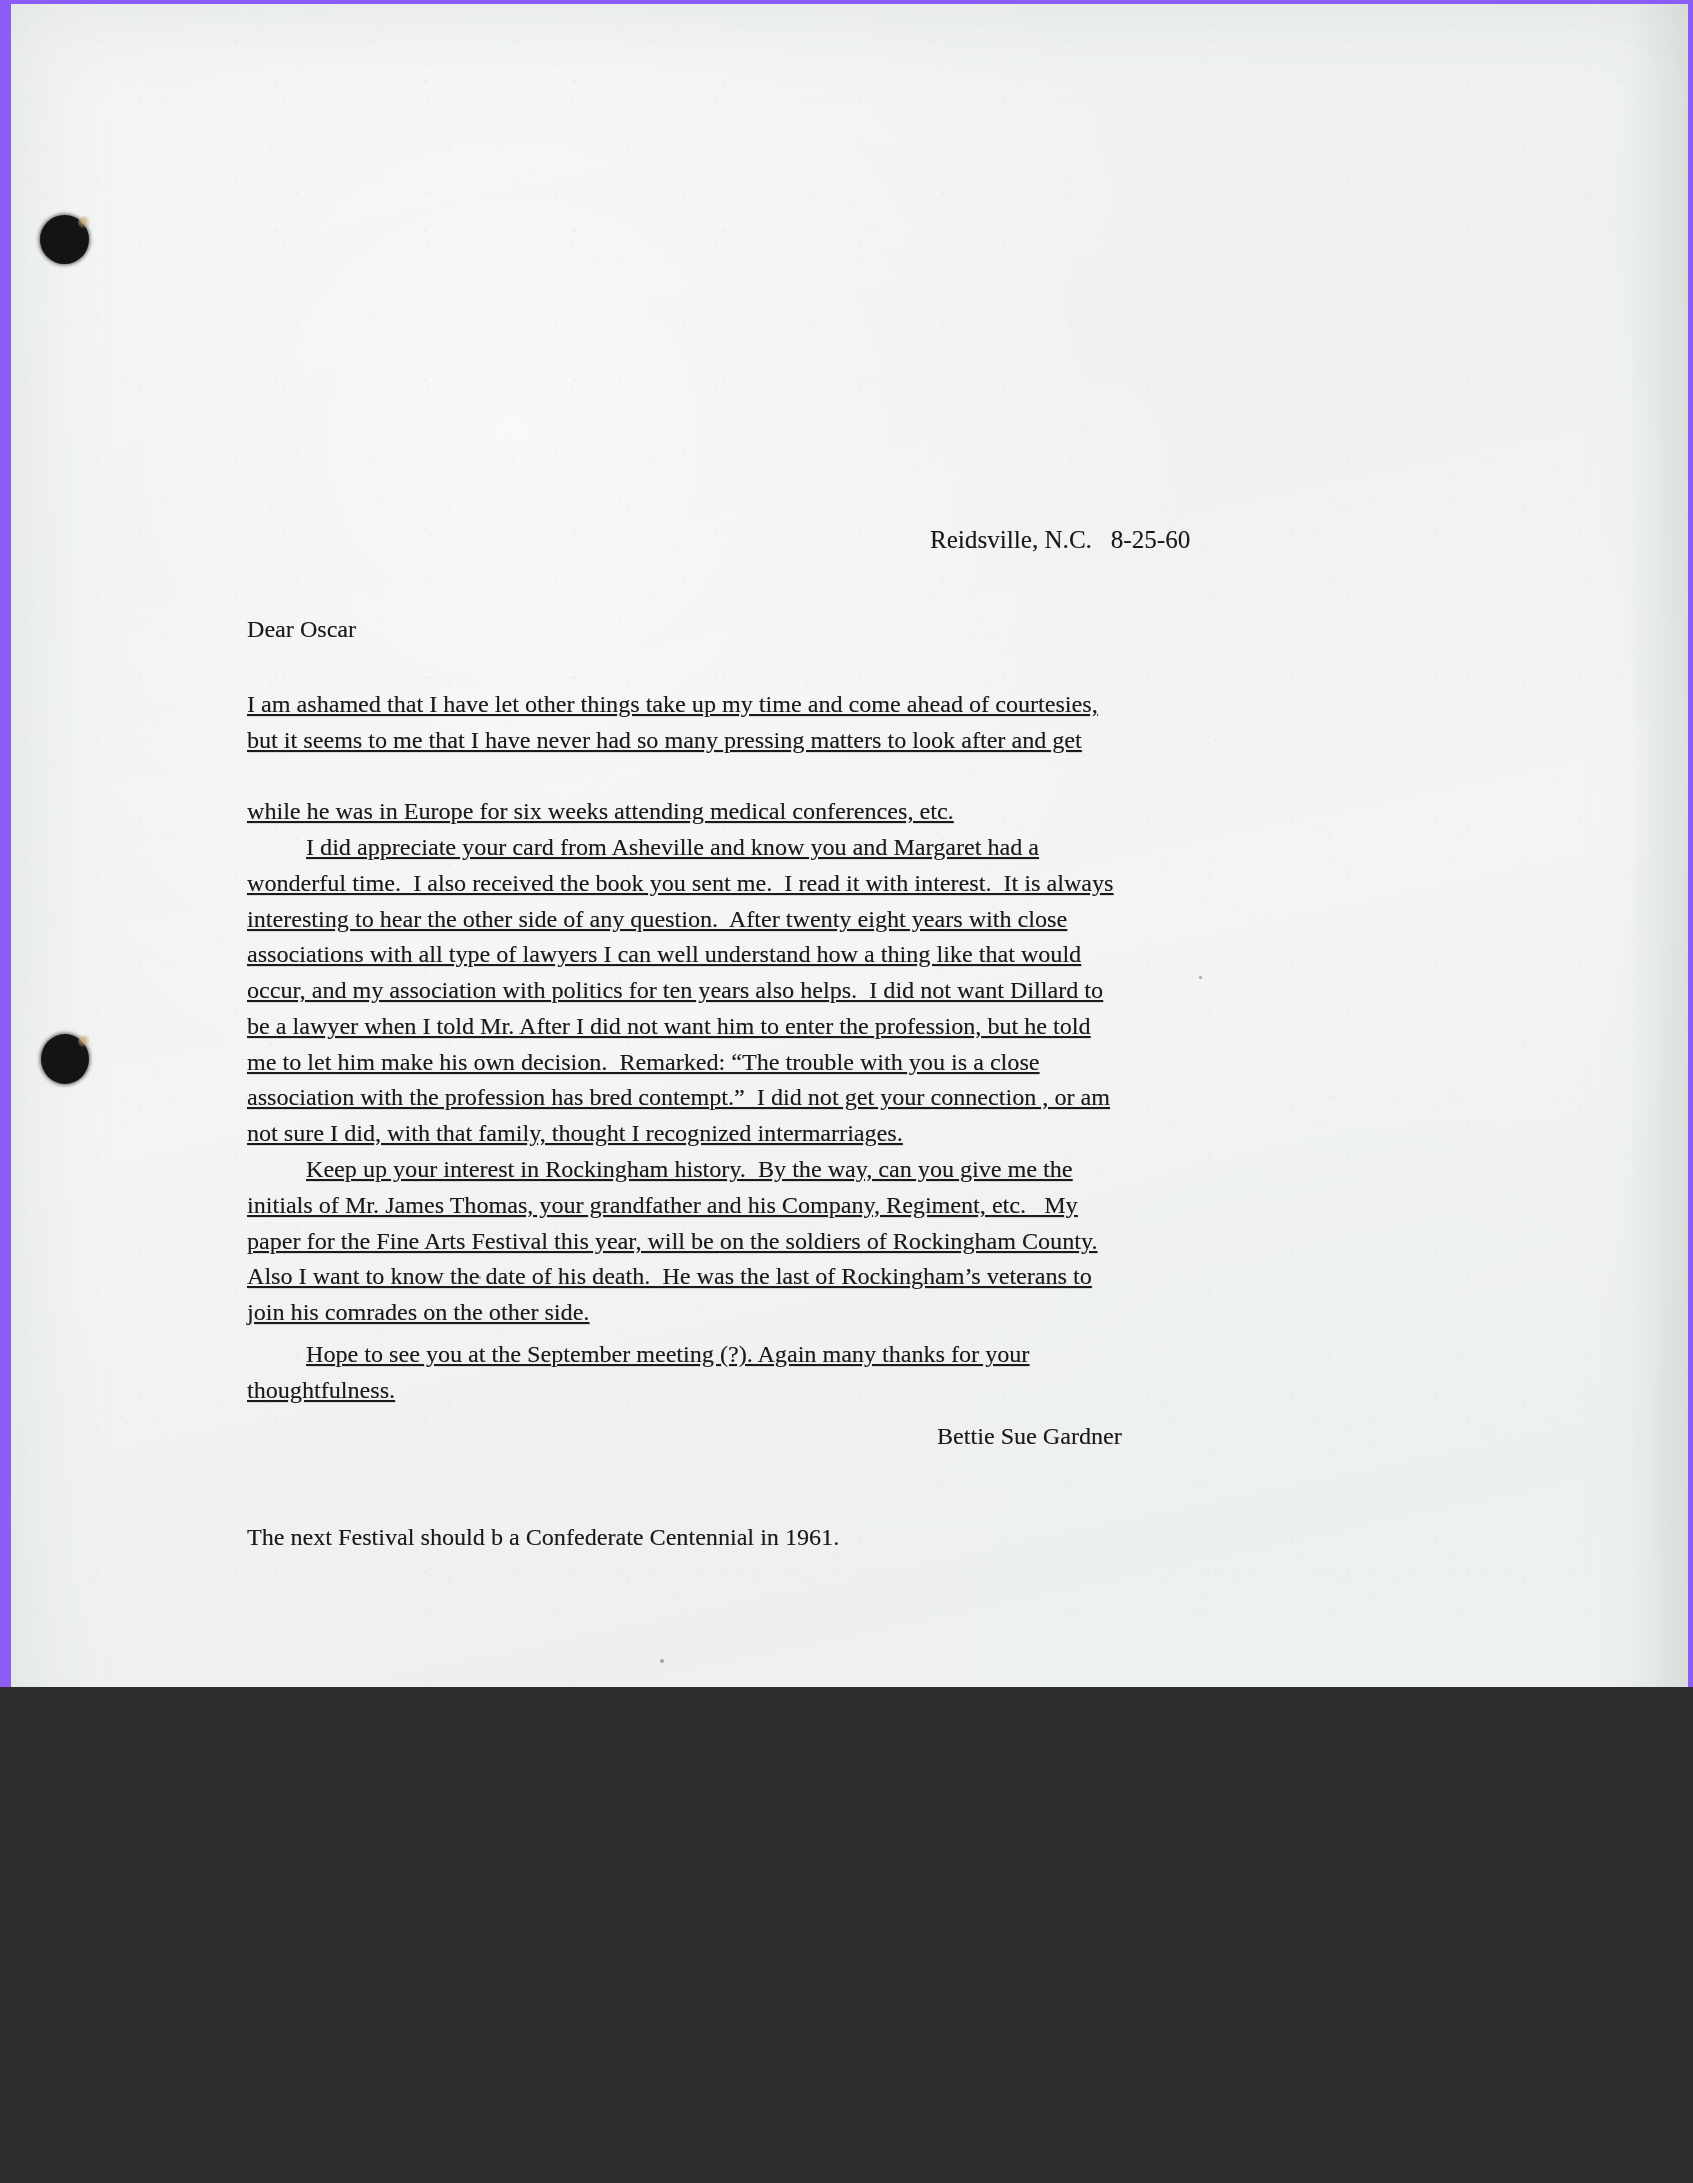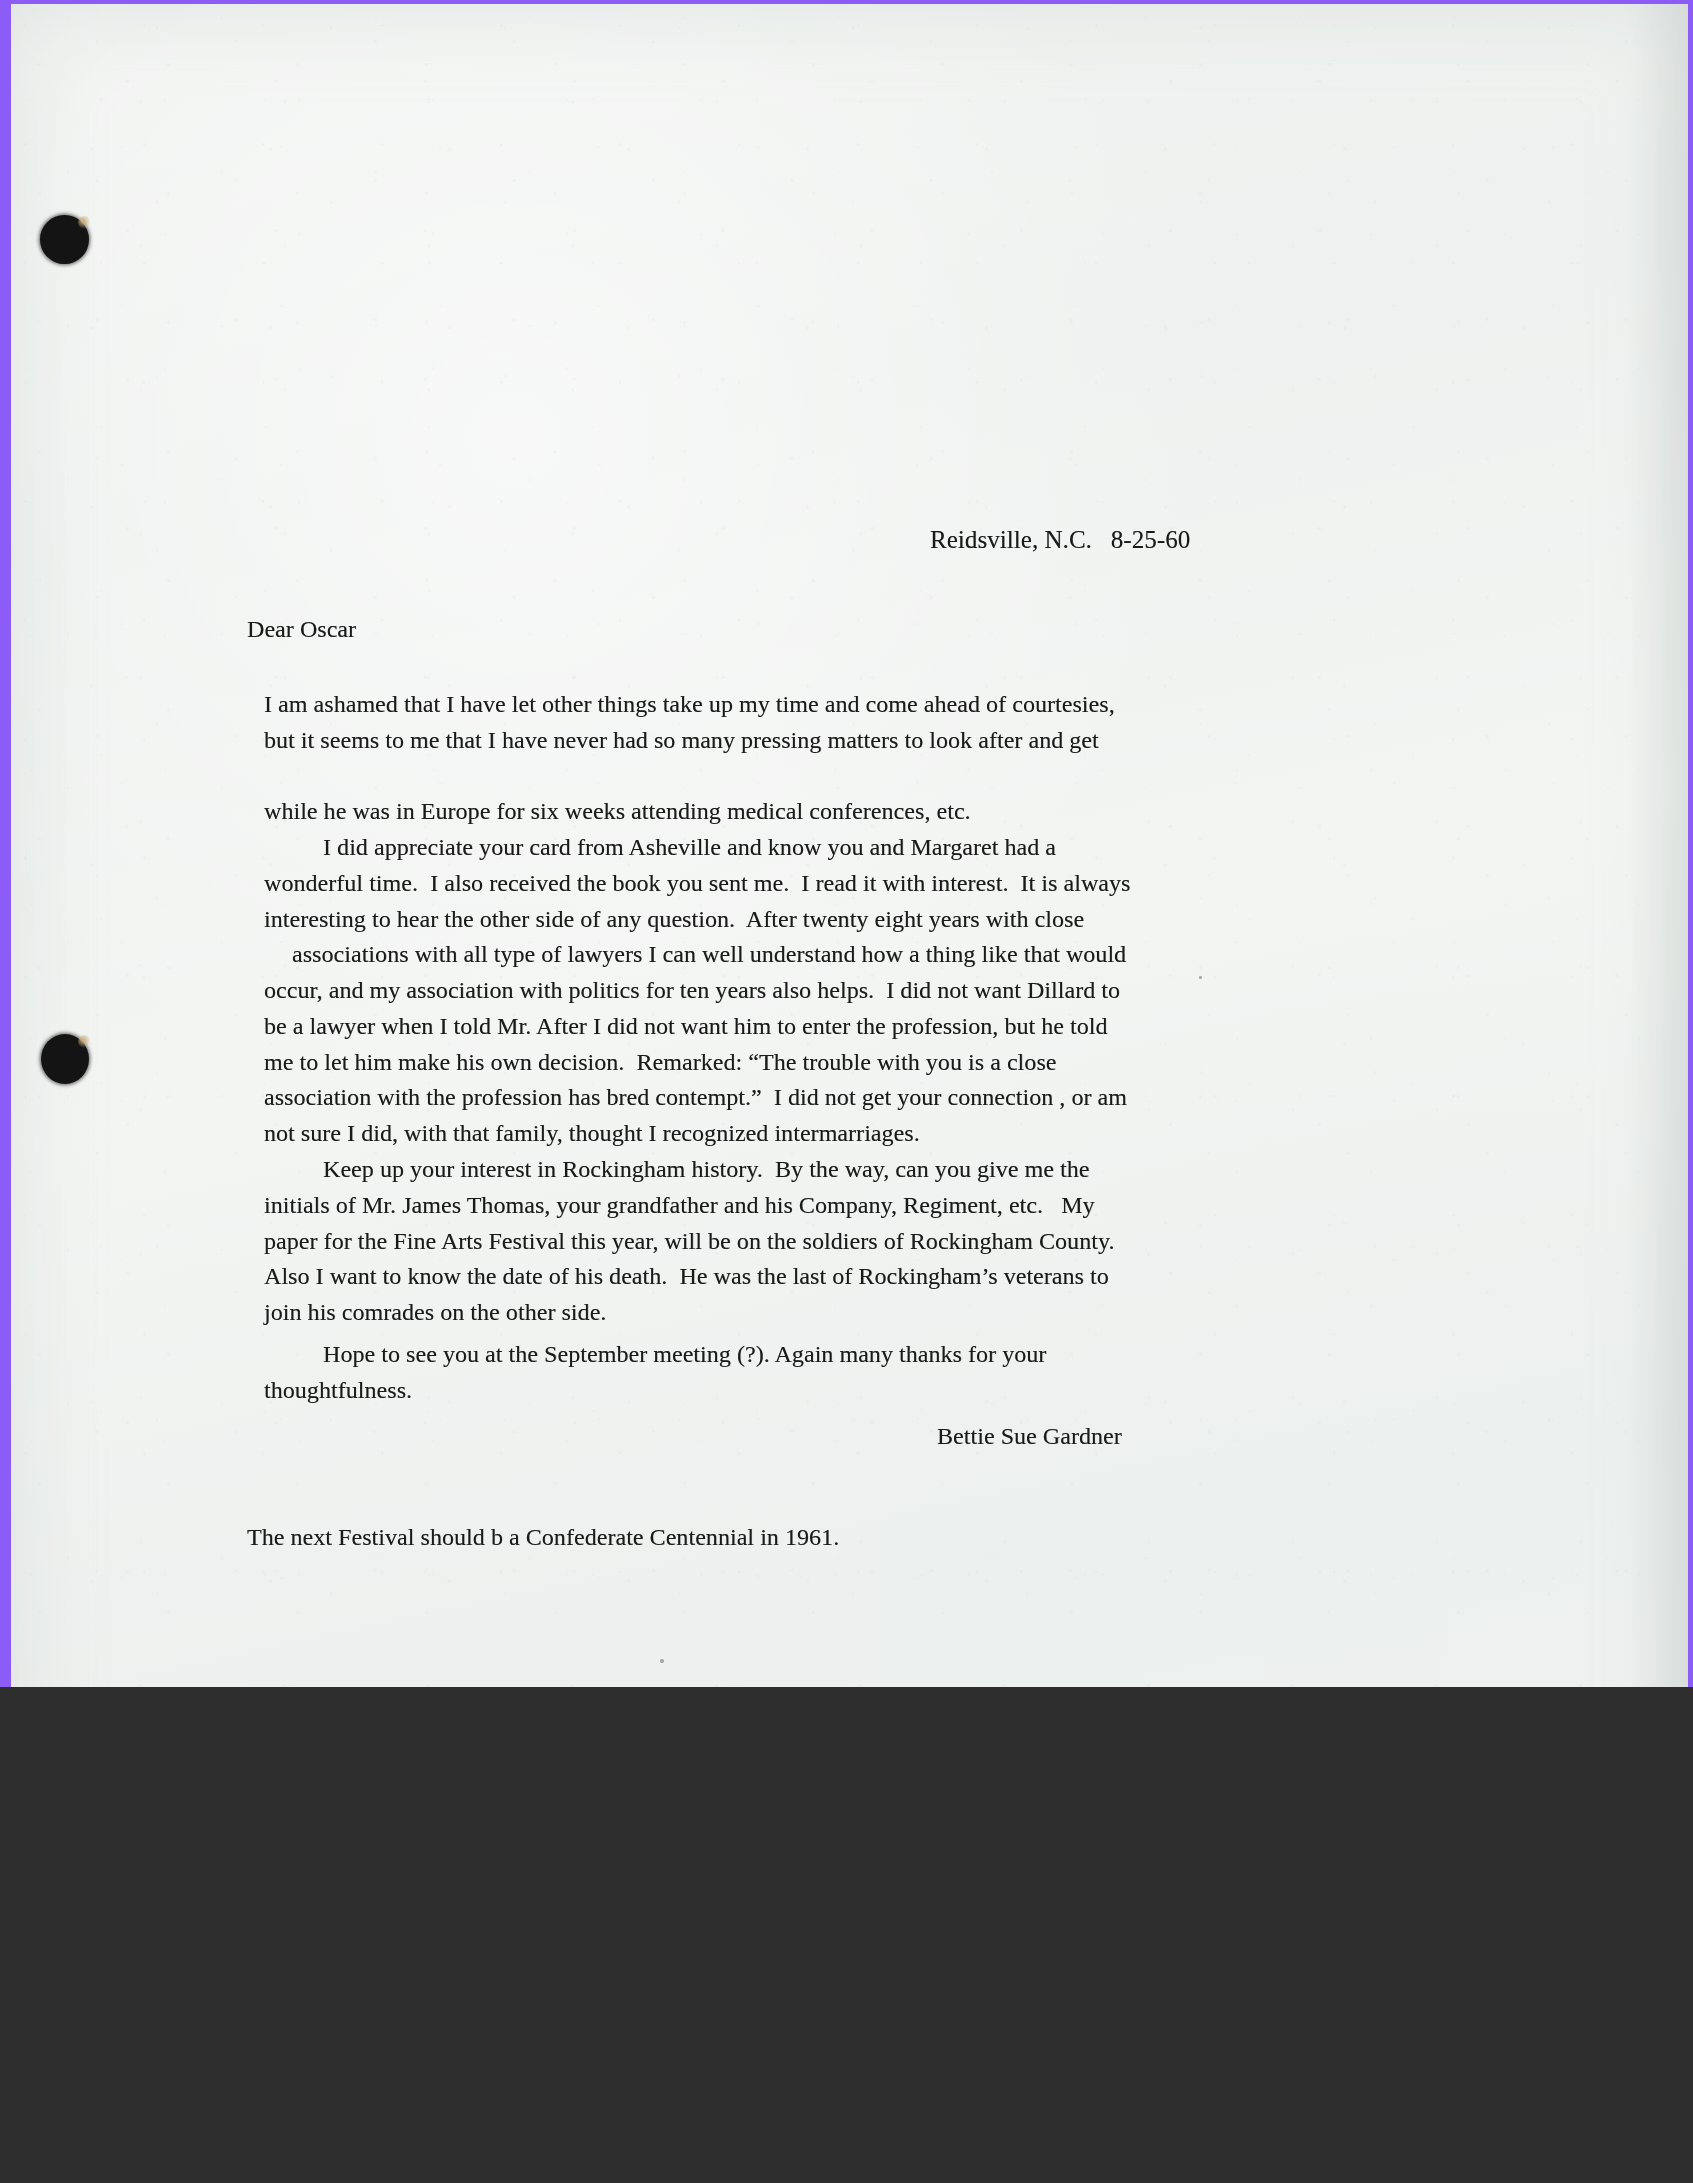--- a/index.html
+++ b/index.html
@@ -96,21 +96,21 @@
   }
   .dateline {
     left: 930px;
     top: 527px;
     font-size: 25px;
   }
   .salutation {
     left: 247px;
     top: 617px;
   }
-  .body-line { left: 264px; }
+  .body-line { left: 247px; text-decoration: underline; }
   .indent { padding-left: 59px; }
   .signature {
     left: 937px;
     top: 1424px;
   }
   .postscript {
     left: 247px;
     top: 1513px;
     margin-top: 12px;
   }
@@ -147,21 +147,21 @@
 
     <div class="tline salutation">Dear Oscar</div>
 
     <div class="tline body-line" style="top:692px;">I am ashamed that I have let other things take up my time and come ahead of courtesies,</div>
     <div class="tline body-line" style="top:728px;">but it seems to me that I have never had so many pressing matters to look after and get</div>
     <div class="tline body-line" style="top:799px;">while he was in Europe for six weeks attending medical conferences, etc.</div>
 
     <div class="tline body-line indent" style="top:835px;">I did appreciate your card from Asheville and know you and Margaret had a</div>
     <div class="tline body-line" style="top:871px;">wonderful time.  I also received the book you sent me.  I read it with interest.  It is always</div>
     <div class="tline body-line" style="top:907px;">interesting to hear the other side of any question.  After twenty eight years with close</div>
-    <div class="tline body-line" style="top:942px;margin-left:28px;">associations with all type of lawyers I can well understand how a thing like that would</div>
+    <div class="tline body-line" style="top:942px;">associations with all type of lawyers I can well understand how a thing like that would</div>
     <div class="tline body-line" style="top:978px;">occur, and my association with politics for ten years also helps.  I did not want Dillard to</div>
     <div class="tline body-line" style="top:1014px;">be a lawyer when I told Mr. After I did not want him to enter the profession, but he told</div>
     <div class="tline body-line" style="top:1050px;">me to let him make his own decision.  Remarked: “The trouble with you is a close</div>
     <div class="tline body-line" style="top:1085px;">association with the profession has bred contempt.”  I did not get your connection , or am</div>
     <div class="tline body-line" style="top:1121px;">not sure I did, with that family, thought I recognized intermarriages.</div>
 
     <div class="tline body-line indent" style="top:1157px;">Keep up your interest in Rockingham history.  By the way, can you give me the</div>
     <div class="tline body-line" style="top:1193px;">initials of Mr. James Thomas, your grandfather and his Company, Regiment, etc.   My</div>
     <div class="tline body-line" style="top:1229px;">paper for the Fine Arts Festival this year, will be on the soldiers of Rockingham County.</div>
     <div class="tline body-line" style="top:1264px;">Also I want to know the date of his death.  He was the last of Rockingham’s veterans to</div>

